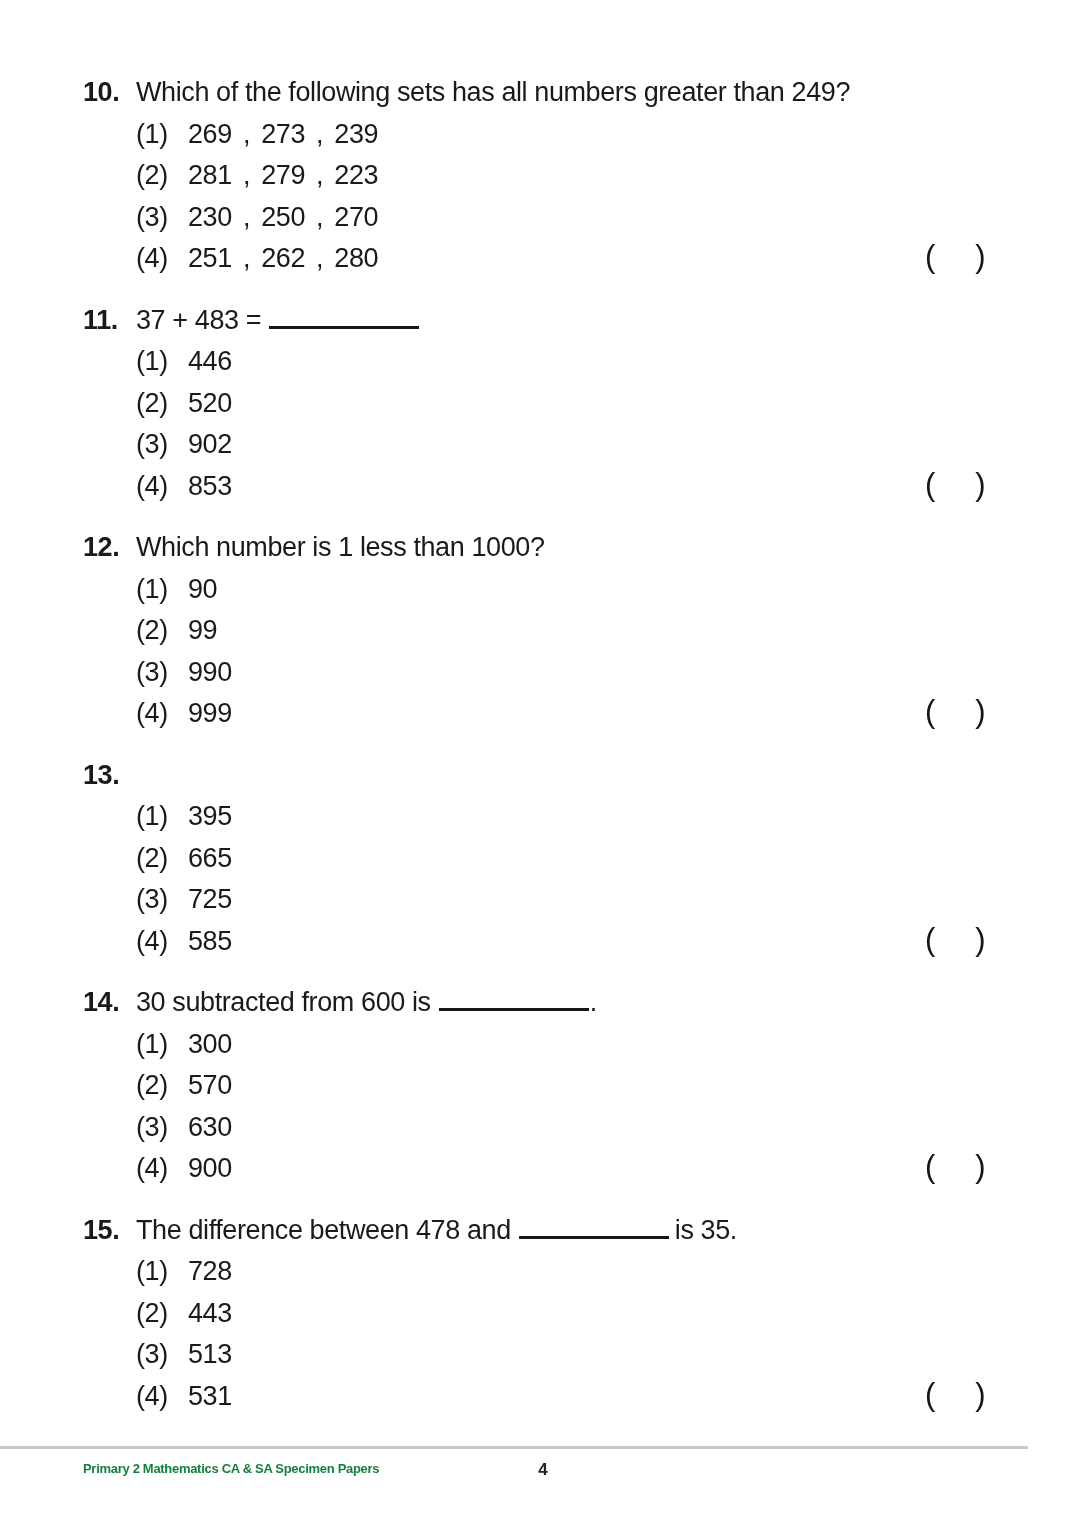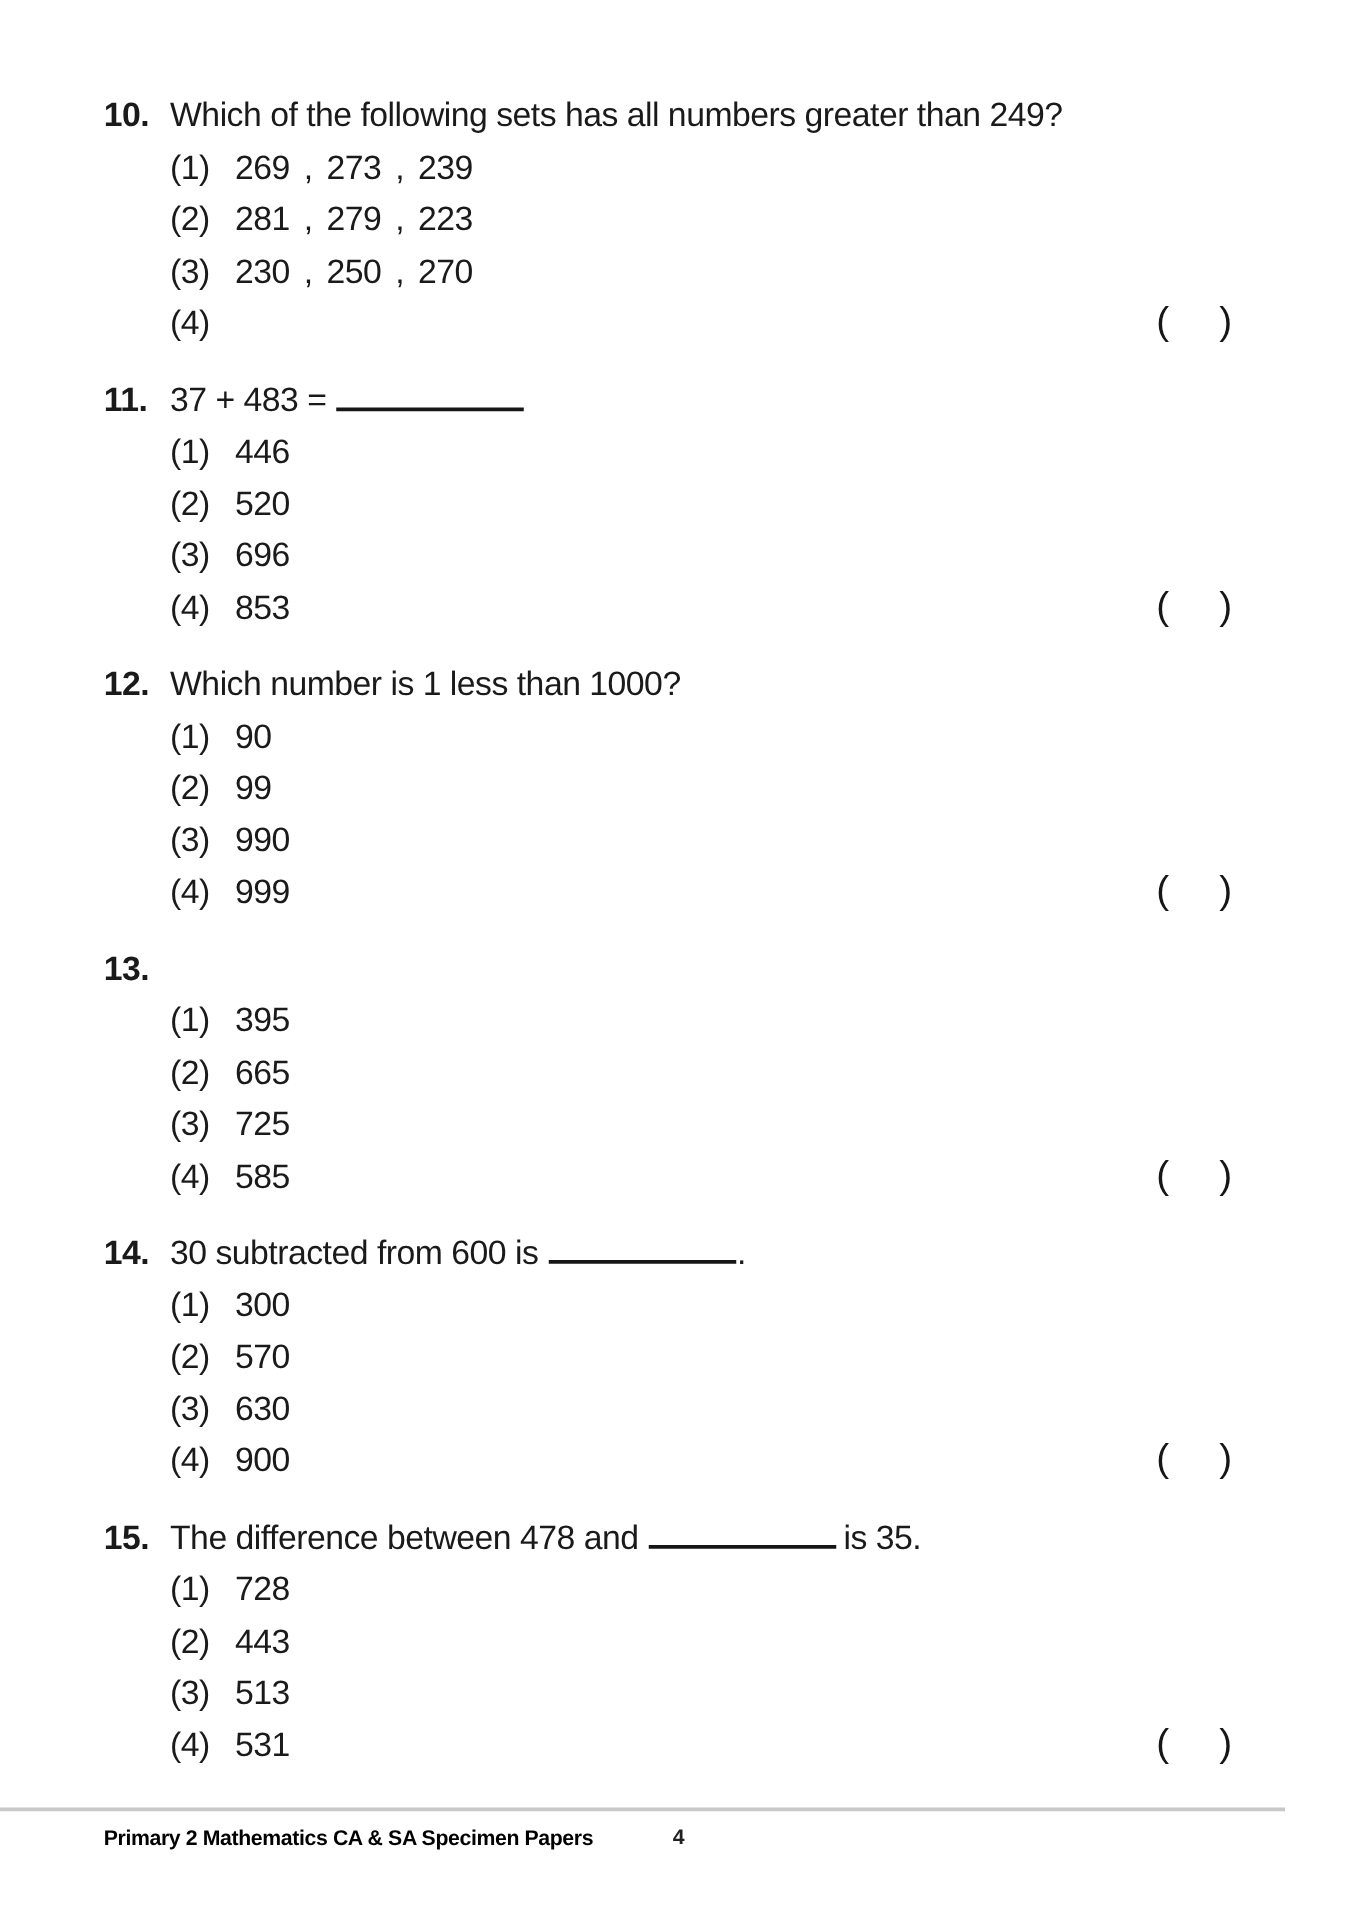--- a/index.html
+++ b/index.html
@@ -77,24 +77,24 @@
     top: 1446px;
     left: 0;
     width: 100%;
     height: 3px;
     background: #c8c8c8;
   }
   .footer-title {
     position: absolute;
     top: 1461px;
     left: 83px;
-    font-size: 17px;
+    font-size: 13px;
     font-weight: bold;
     letter-spacing: -0.3px;
-    color: #000000;
+    color: #15803d;
   }
   .footer-page {
     position: absolute;
     top: 1460px;
     left: 0;
     width: 1086px;
     text-align: center;
     font-size: 17px;
     font-weight: bold;
     color: #222222;
@@ -118,20 +118,21 @@
       <div class="option">
         <span class="opt-label">(2)</span>
         <span class="opt-value">281 , 279 , 223</span>
       </div>
       <div class="option">
         <span class="opt-label">(3)</span>
         <span class="opt-value">230 , 250 , 270</span>
       </div>
       <div class="option">
         <span class="opt-label">(4)</span>
+        <span class="opt-value">251 , 262 , 280</span>
       </div>
       <div class="bracket">
         <span>(</span>
         <span>)</span>
       </div>
     </div>
 
     <div class="question">
       <div class="q-row">
         <span class="q-num">11.</span>
@@ -140,21 +141,21 @@
       <div class="option">
         <span class="opt-label">(1)</span>
         <span class="opt-value">446</span>
       </div>
       <div class="option">
         <span class="opt-label">(2)</span>
         <span class="opt-value">520</span>
       </div>
       <div class="option">
         <span class="opt-label">(3)</span>
-        <span class="opt-value">696</span>
+        <span class="opt-value">902</span>
       </div>
       <div class="option">
         <span class="opt-label">(4)</span>
         <span class="opt-value">853</span>
       </div>
       <div class="bracket">
         <span>(</span>
         <span>)</span>
       </div>
     </div>

